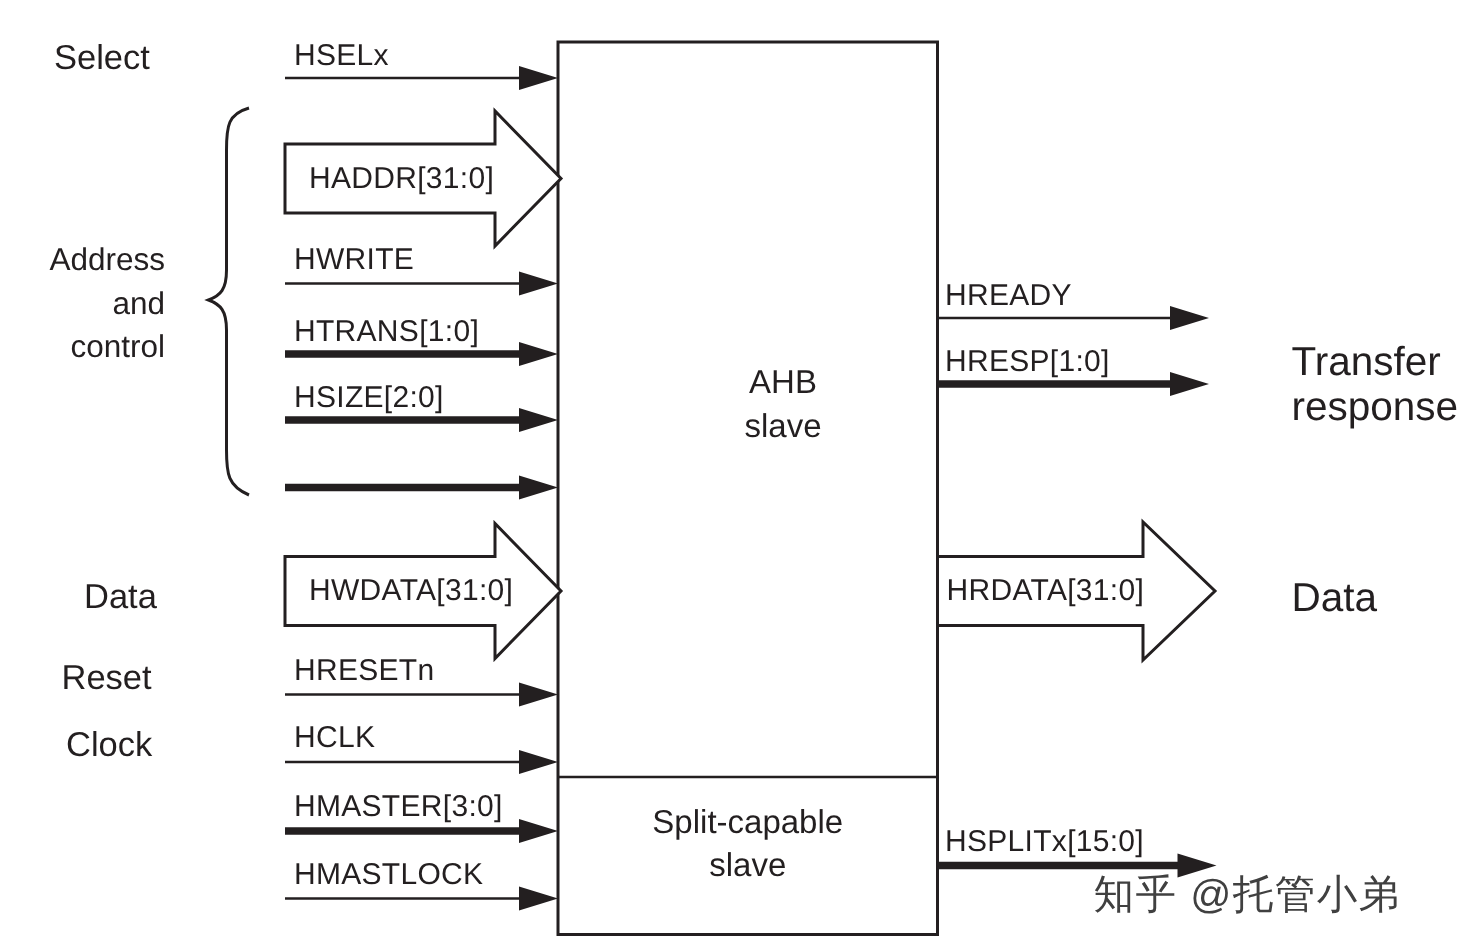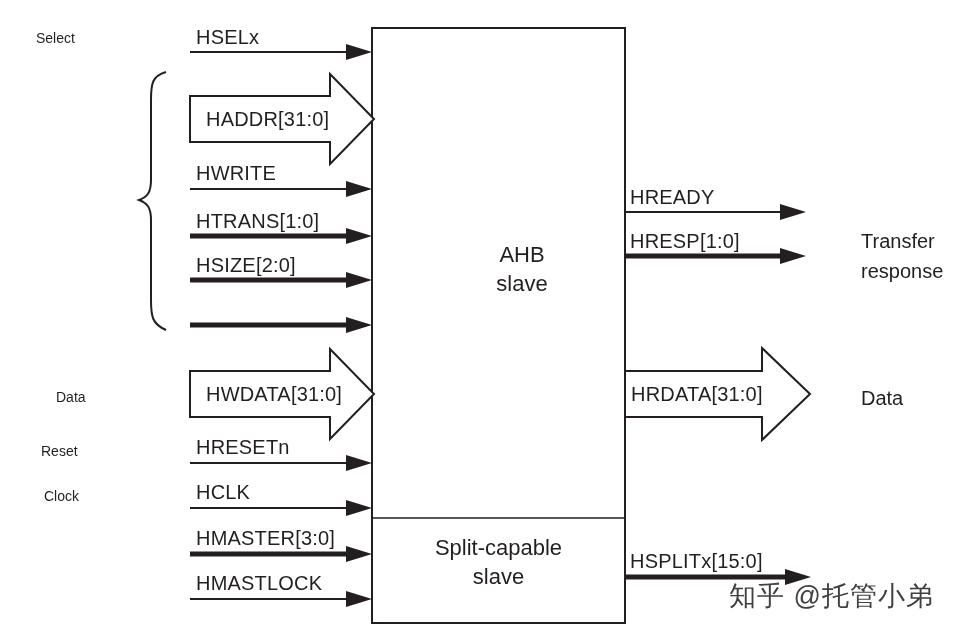--- a/index.html
+++ b/index.html
@@ -7,24 +7,24 @@
     position:relative;
     width:980px;height:634px;
     background:#ffffff;
     font-family:"Liberation Sans","DejaVu Sans",sans-serif;
     color:#231f20;
     overflow:hidden;
   }
   #shapes{position:absolute;left:0;top:0;width:980px;height:634px;}
   .lbl{position:absolute;white-space:pre-line;}
   .sig{font-weight:normal;font-size:20px;line-height:22px;letter-spacing:0.2px;}
-  .side{font-size:14px;line-height:24px;}
+  .side{font-size:23px;line-height:24px;}
   .side-multi{font-size:21px;line-height:29px;text-align:right;}
   .blocklabel{font-size:22px;line-height:29px;text-align:center;}
-  .rlabel{font-size:20px;line-height:30px;}
+  .rlabel{font-size:27px;line-height:30px;}
   .watermark{
     font-size:27px;line-height:30px;color:#404040;
     text-shadow:1px 1px 0 #ffffff;
     letter-spacing:1px;
   }
 </style>
 </head>
 <body>
 
 <div id="stage">
@@ -77,20 +77,23 @@
 
       <g fill="#231f20" stroke="none">
         <path d="M806,212 L780,204 L780,220 Z"></path>
         <path d="M806,256 L780,248 L780,264 Z"></path>
         <path d="M811,577 L785,569 L785,585 Z"></path>
       </g>
     </g>
   </svg>
 
   <div class="lbl side" style="left:36px;top:26px;">Select</div>
+  <div class="lbl side-multi" style="left:0;width:110px;top:159px;">Address
+and
+control</div>
   <div class="lbl side" style="left:56px;top:385px;">Data</div>
   <div class="lbl side" style="left:41px;top:439px;">Reset</div>
   <div class="lbl side" style="left:44px;top:484px;">Clock</div>
 
   <div class="lbl sig" style="left:196px;top:26px;">HSELx</div>
   <div class="lbl sig" style="left:206px;top:108px;">HADDR[31:0]</div>
   <div class="lbl sig" style="left:196px;top:162px;">HWRITE</div>
   <div class="lbl sig" style="left:196px;top:210px;">HTRANS[1:0]</div>
   <div class="lbl sig" style="left:196px;top:254px;">HSIZE[2:0]</div>
   <div class="lbl sig" style="left:206px;top:383px;">HWDATA[31:0]</div>

